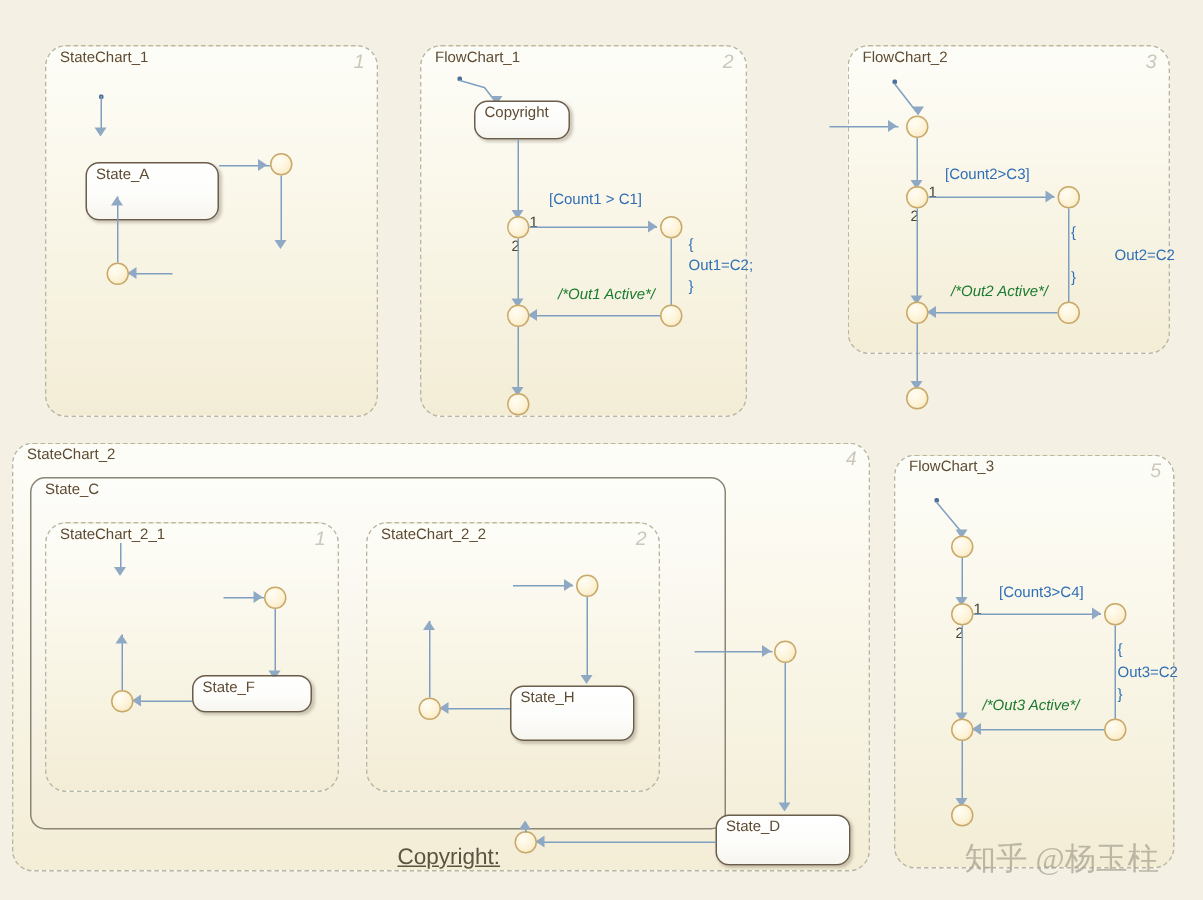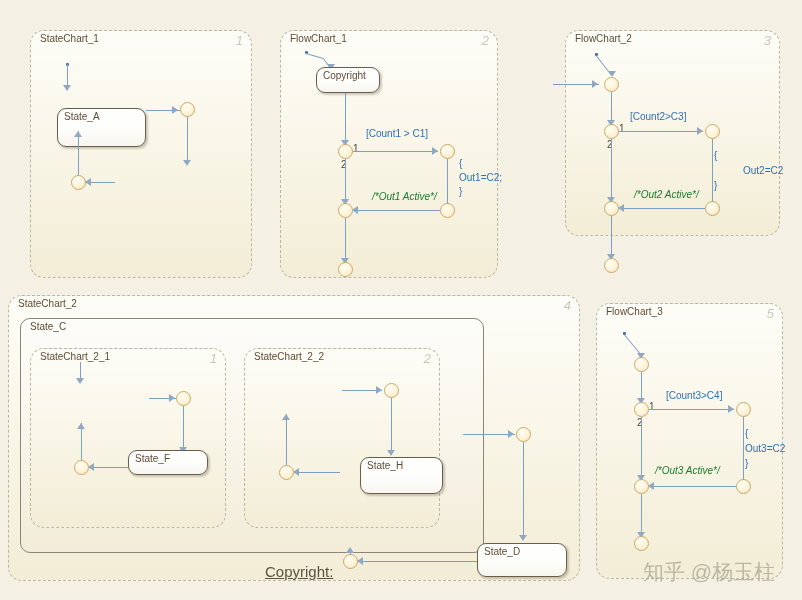--- a/index.html
+++ b/index.html
@@ -81,21 +81,21 @@
   
   .copyright{
     position:absolute;font-size:15px;color:#5b5342;white-space:nowrap;
   }
   .cjk{
     position:absolute;font-size:19px;color:#3d3a31;white-space:nowrap;
     font-family:"DejaVu Sans","Liberation Sans",sans-serif;
   }
   .watermark{
     position:absolute;font-size:21px;color:#a9a493;white-space:nowrap;
-    font-family:Liberation Sans, sans-serif;opacity:.75;
+    font-family:Liberation Serif, serif;opacity:.75;
   }
 </style>
 </head>
 <body>
 
 <div id="stage">
 
   <div class="panel" style="left:30px;top:30px;width:222px;height:248px;">
     <div class="panel-title">StateChart_1</div>
     <div class="panel-num">1</div>
@@ -239,21 +239,21 @@
 
   <div class="panel" style="left:244px;top:348px;width:196px;height:180px;">
     <div class="panel-title">StateChart_2_2</div>
     <div class="panel-num">2</div>
   </div>
   <div class="wire h" style="left:342px;top:390px;width:40px;"></div>
   <div class="arr right" style="left:376px;top:386px;"></div>
   <div class="junction" style="left:384px;top:383px;"></div>
   <div class="wire v" style="left:391px;top:398px;height:56px;"></div>
   <div class="arr down" style="left:387px;top:450px;"></div>
-  <div class="state" style="left:340px;top:457px;width:83px;height:37px;margin-left:20px;">
+  <div class="state" style="left:340px;top:457px;width:83px;height:37px;">
     <div class="state-label">State_H</div>
   </div>
   <div class="wire h" style="left:294px;top:472px;width:46px;"></div>
   <div class="arr left" style="left:293px;top:468px;"></div>
   <div class="junction" style="left:279px;top:465px;"></div>
   <div class="wire v" style="left:286px;top:414px;height:51px;"></div>
   <div class="arr up" style="left:282px;top:414px;"></div>
 
   <div class="wire h" style="left:463px;top:434px;width:52px;"></div>
   <div class="arr right" style="left:508px;top:430px;"></div>

